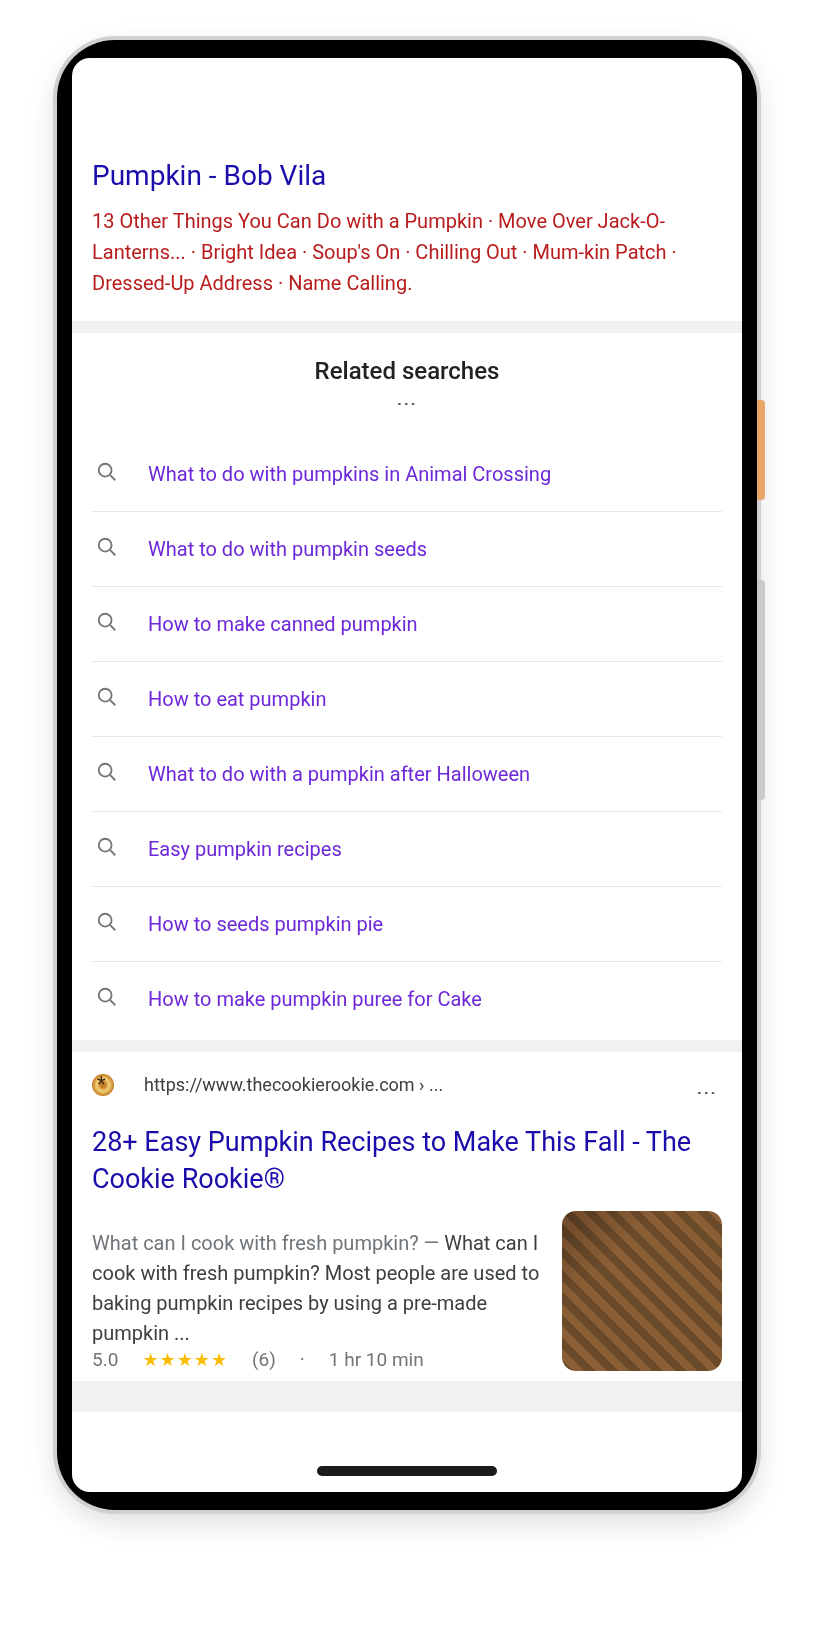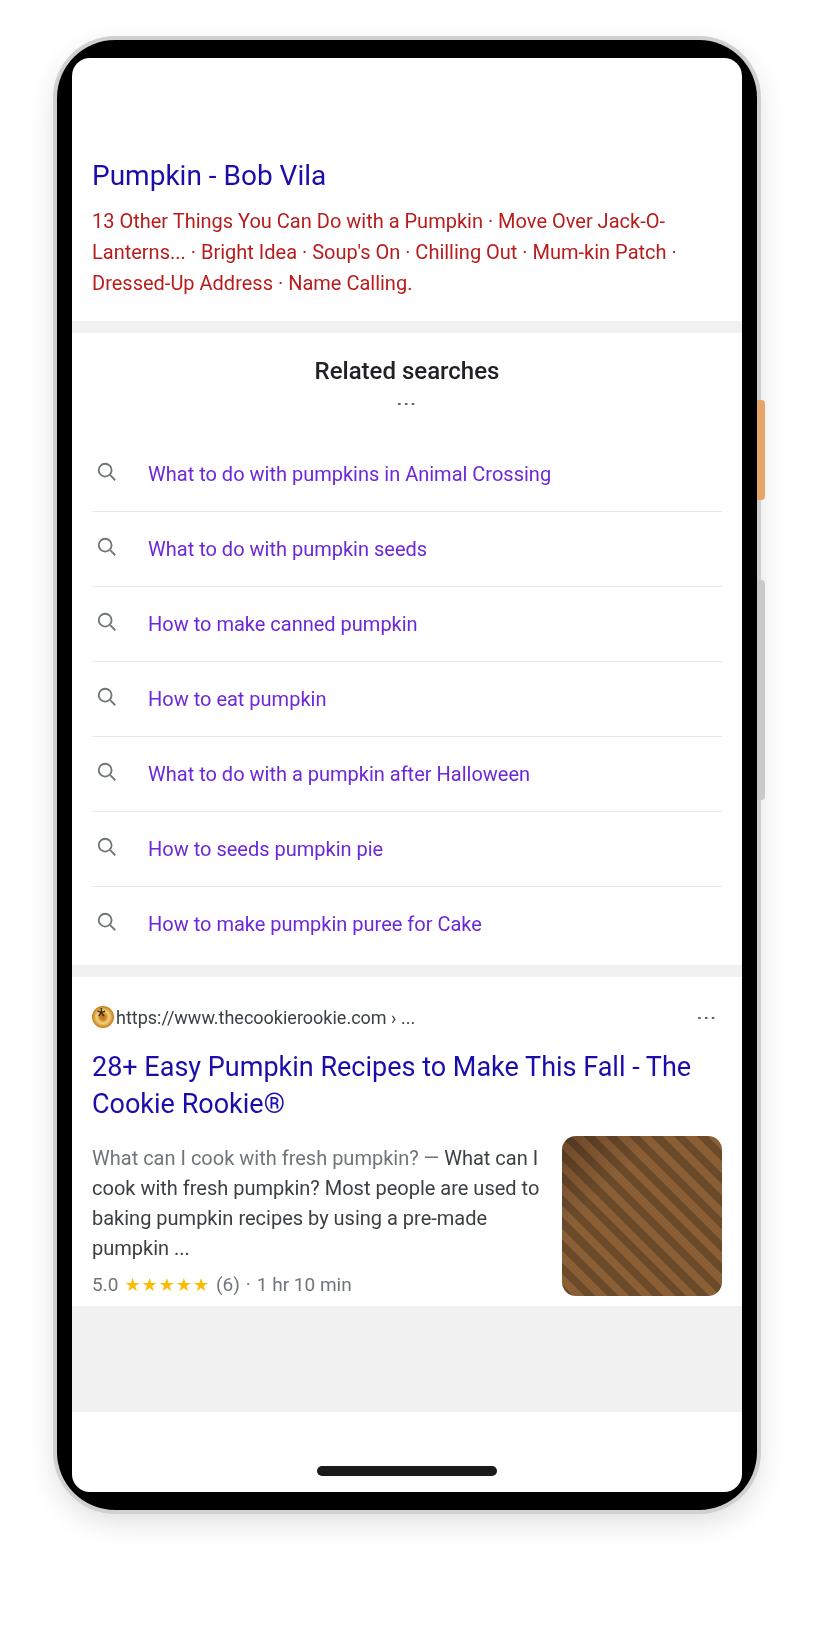--- a/index.html
+++ b/index.html
@@ -133,22 +133,22 @@
     color: #6d28d9;
     font-size: 20px;
   }
   .result2-card {
     background: #fff;
     margin-top: 12px;
     padding: 22px 20px 10px;
   }
   .result2-urlrow {
     display: flex;
-    align-items: center;
-    gap: 2px;
+    align-items: flex-start;
+    gap: 30px;
     margin-bottom: 14px;
   }
   .favicon {
     width: 22px;
     height: 22px;
     border-radius: 50%;
     background: radial-gradient(circle, #c47a1e 15%, #f3d37a 40%, #c47a1e 70%);
     position: relative;
   }
   .favicon::after {
@@ -193,24 +193,23 @@
       linear-gradient(135deg, rgba(0,0,0,0.25) 0%, rgba(0,0,0,0) 30%),
       repeating-linear-gradient(45deg, #6b4a2a 0 8px, #8a5f36 8px 16px),
       repeating-linear-gradient(-45deg, rgba(50,30,10,0.5) 0 10px, rgba(0,0,0,0) 10px 22px),
       #7a522e;
     background-blend-mode: overlay, normal, normal, normal;
     flex-shrink: 0;
   }
   .rating-row {
     display: flex;
     align-items: center;
-    gap: 6px;
+    gap: 24px;
     color: #70757a;
     font-size: 19px;
-    margin-top: 10px;
   }
   .stars {
     color: #fbbc04;
     font-size: 18px;
     letter-spacing: 1px;
   }
 </style>
 </head>
 <body>
 
@@ -278,20 +277,29 @@
           <div class="related-item">
             <span class="search-icon">
               <svg viewBox="0 0 24 24">
                   <circle cx="10" cy="10" r="7"></circle>
                   <line x1="21" y1="21" x2="15.5" y2="15.5"></line>
                 </svg>
             </span>
             <span class="related-text">What to do with a pumpkin after Halloween</span>
           </div>
 
+          <div class="related-item">
+            <span class="search-icon">
+              <svg viewBox="0 0 24 24">
+                  <circle cx="10" cy="10" r="7"></circle>
+                  <line x1="21" y1="21" x2="15.5" y2="15.5"></line>
+                </svg>
+            </span>
+            <span class="related-text">Easy pumpkin recipes</span>
+          </div>
 
           <div class="related-item">
             <span class="search-icon">
               <svg viewBox="0 0 24 24">
                   <circle cx="10" cy="10" r="7"></circle>
                   <line x1="21" y1="21" x2="15.5" y2="15.5"></line>
                 </svg>
             </span>
             <span class="related-text">How to seeds pumpkin pie</span>
           </div>

